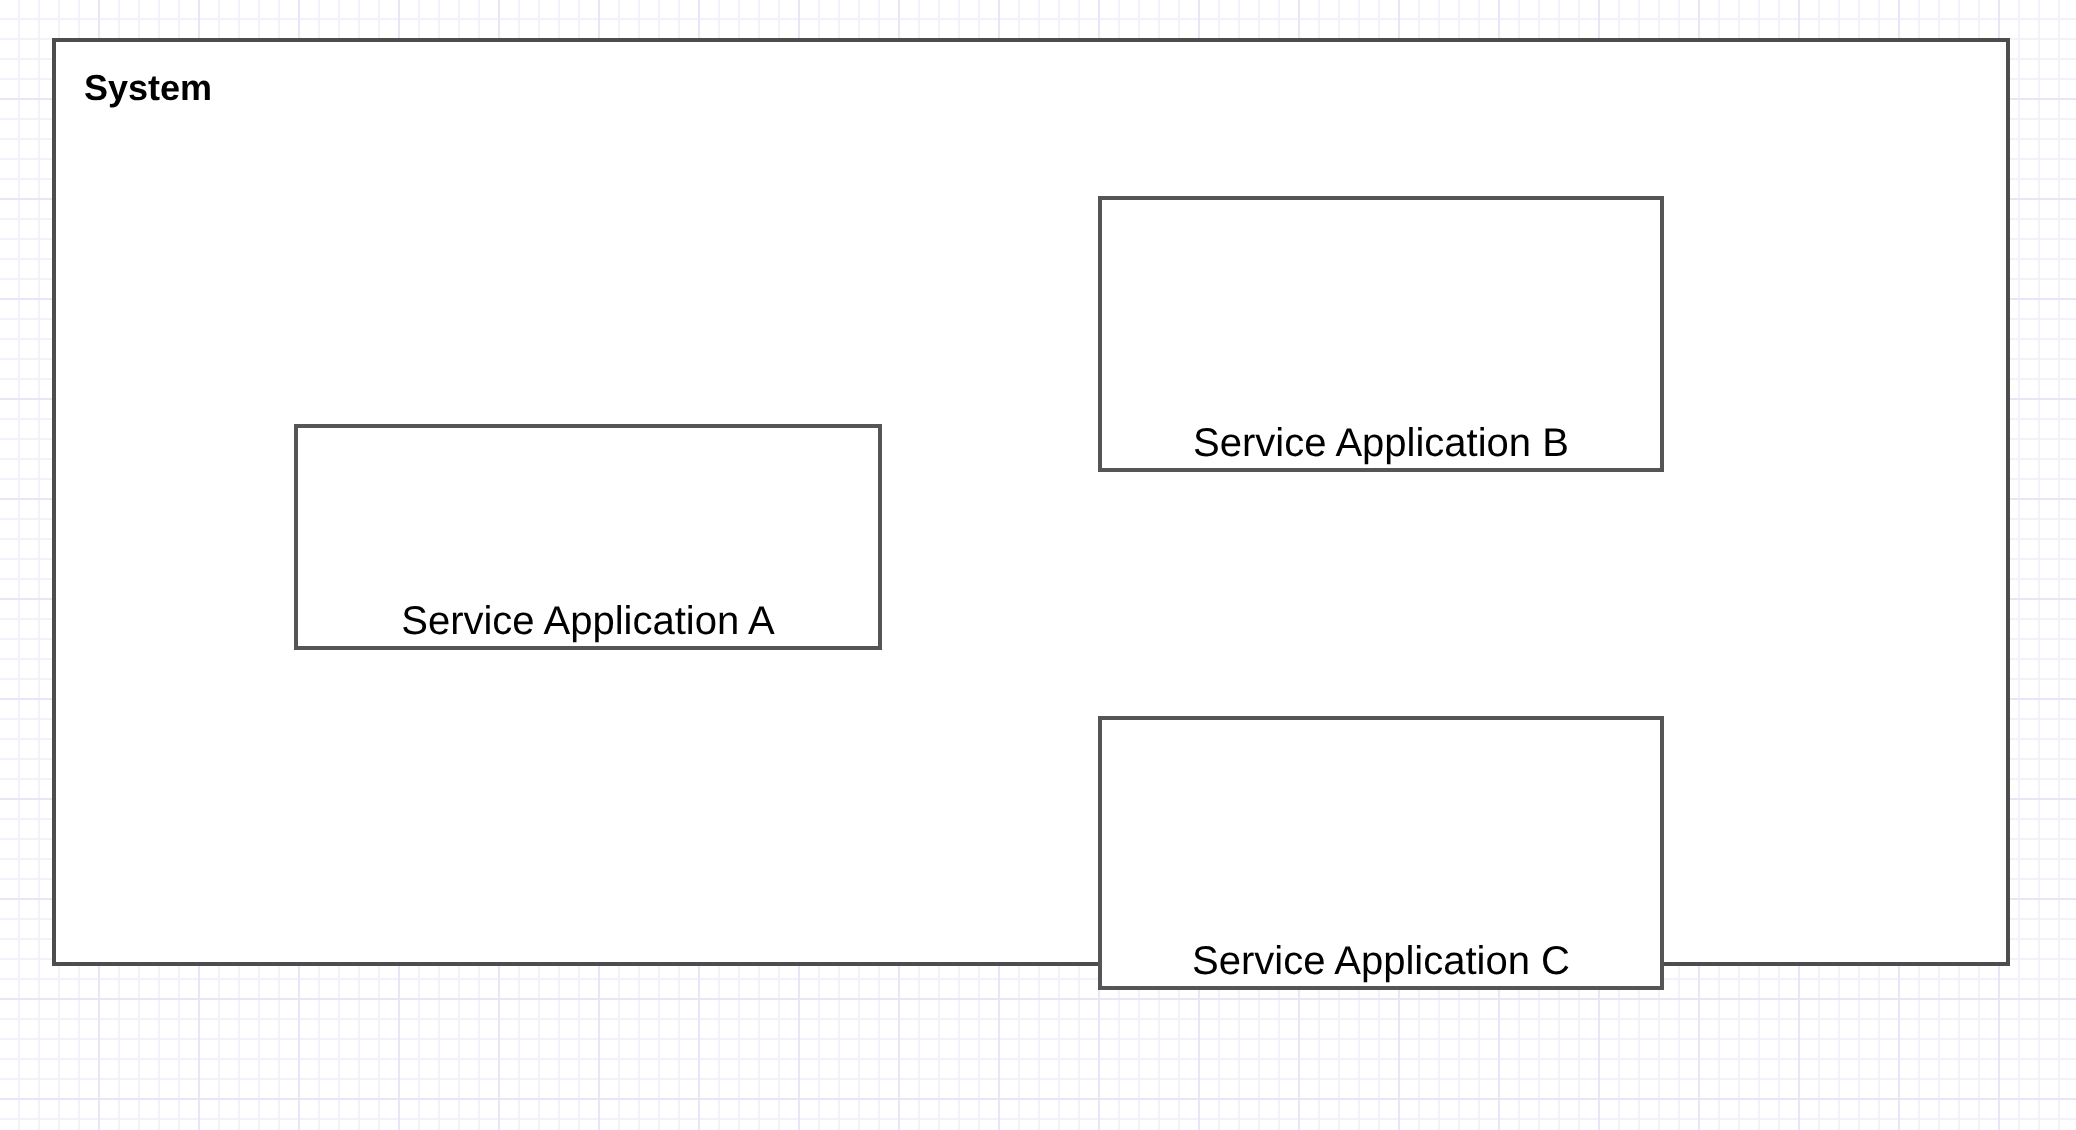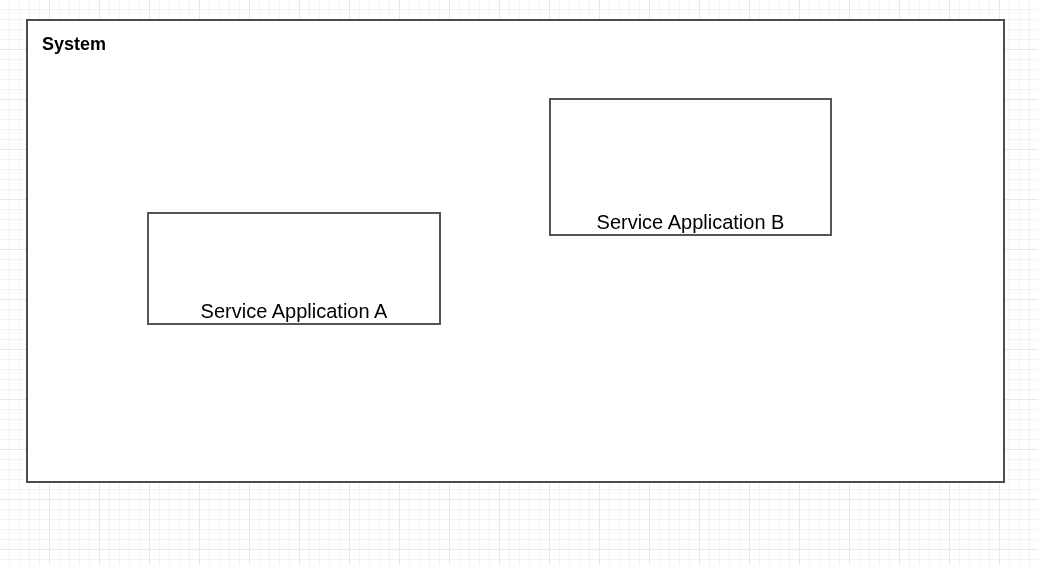--- a/index.html
+++ b/index.html
@@ -82,14 +82,17 @@
   </div>
 
   <div class="svc-box" id="svc-a">
     <span class="svc-label">Service Application A</span>
   </div>
 
   <div class="svc-box" id="svc-b">
     <span class="svc-label">Service Application B</span>
   </div>
 
+  <div class="svc-box" id="svc-c">
+    <span class="svc-label">Service Application C</span>
+  </div>
 
 </div>
 
 </body></html>

